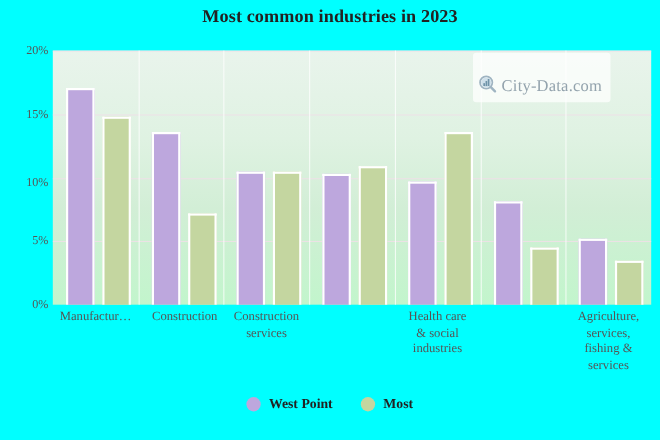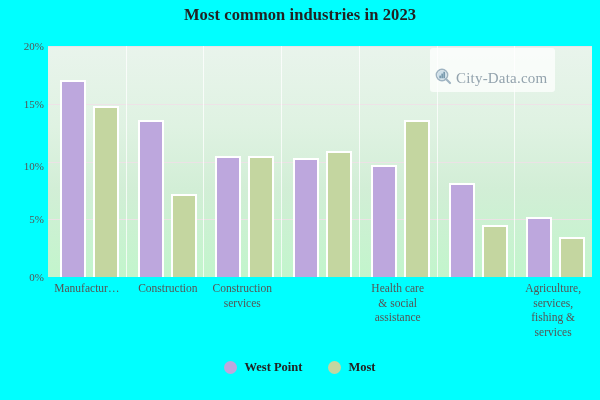--- a/index.html
+++ b/index.html
@@ -195,21 +195,21 @@
       <div class="bar iowa" title="Iowa: 10.9%" style="background: rgb(196, 214, 160); left: 278.143px; height: 125.895px;"></div>
       <div class="bar iowa" title="Iowa: 13.6%" style="background: rgb(196, 214, 160); left: 355.857px; height: 157.08px;"></div>
       <div class="bar iowa" title="Iowa: 4.5%" style="background: rgb(196, 214, 160); left: 433.571px; height: 51.975px;"></div>
       <div class="bar iowa" title="Iowa: 3.5%" style="background: rgb(196, 214, 160); left: 511.286px; height: 40.425px;"></div>
     </div>
 
   <div class="x-labels">
       <div class="xlabel" style="left: 0px; width: 77.7143px;"><span>Manufactur…</span></div>
       <div class="xlabel" style="left: 81px; width: 77.7143px;"><span>Construction</span></div>
       <div class="xlabel" style="left: 155.429px; width: 77.7143px;"><span>Construction</span><br><span>services</span></div>
-      <div class="xlabel" style="left: 310.857px; width: 77.7143px;"><span>Health care</span><br><span>&amp; social</span><br><span>assistance</span></div>
+      <div class="xlabel" style="left: 310.857px; width: 77.7143px;"><span>Health care</span><br><span>&amp; social</span><br><span>industries</span></div>
       <div class="xlabel" style="left: 466.286px; width: 77.7143px;"><span>Agriculture,</span><br><span>services,</span><br><span>fishing &amp;</span><br><span>services</span></div>
     </div>
 
   <div class="legend">
       <div class="legend-item">
         <span class="legend-swatch" style="background: rgb(189, 167, 221);"></span>
         <span>West Point</span>
       </div>
       <div class="legend-item">
         <span class="legend-swatch" style="background: rgb(196, 214, 160);"></span>

